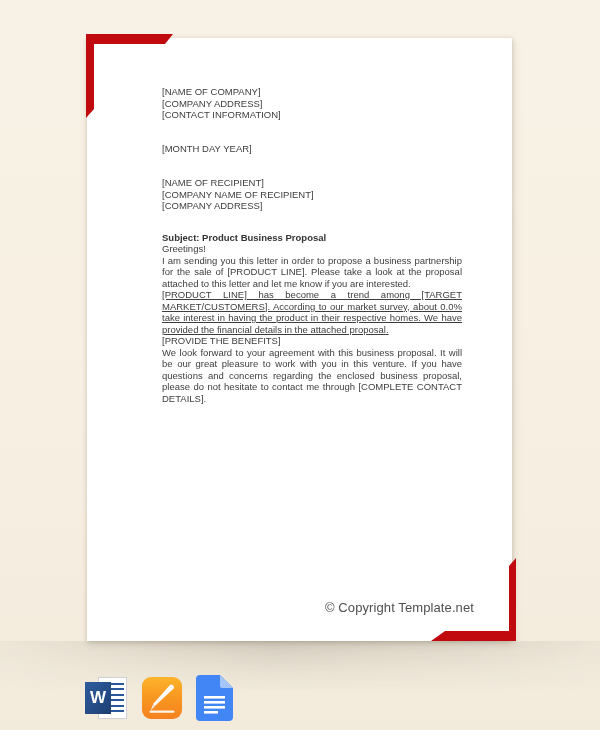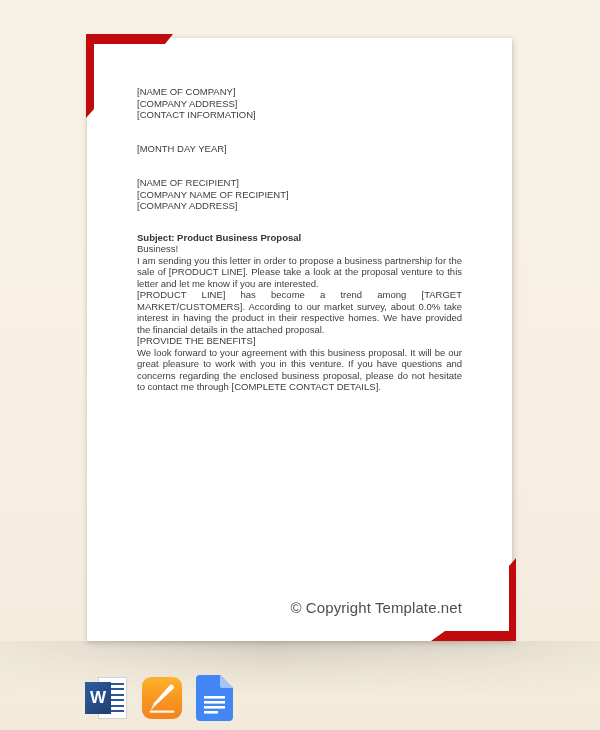--- a/index.html
+++ b/index.html
@@ -28,40 +28,40 @@
     box-shadow: 0 1px 4px rgba(90,80,60,0.25), 2px 3px 8px rgba(90,80,60,0.12);
   }
   .corner-svg { position: absolute; display: block; }
   .corner-tl { left: 85px; top: 33px; }
   .corner-br { left: 428px; top: 555px; }
 
   .letter-body {
     position: absolute; left: 0; top: 0;
     width: 425px; height: 603px;
     box-sizing: border-box;
-    padding: 48px 50px 0 50px;
+    padding: 48px 50px 0 75px;
     font-size: 9.5px; line-height: 11.5px;
     color: #3d3d3d;
     -webkit-font-smoothing: antialiased;
   }
   .letter-body p { margin: 0; }
   .blk-sender    { margin-bottom: 22px; }
   .blk-date      { margin-bottom: 23px; }
   .blk-recipient { margin-bottom: 20px; }
   .blk-subject   { margin-bottom: 27px; font-weight: bold; color: #333; }
   .blk-salutation{ margin-bottom: 23px; }
   .blk-greeting  { margin-bottom: 10px; }
   .para-justify  { text-align: justify; }
   .blk-intro     { margin-bottom: 11px; }
-  .blk-market    { margin-bottom: 11px; }
+  .blk-market    { margin-bottom: 11px; text-decoration: underline; }
   .blk-lead      { margin-bottom: 13px; }
   .blk-benefits  { margin-bottom: 21px; }
   .copyright {
-    position: absolute; top: 564px; right: 50px;
-    font-size: 15px; color: #4f4f4f; letter-spacing: 0.1px;
+    position: absolute; top: 564px; right: 38px;
+    font-size: 13px; color: #4f4f4f; letter-spacing: 0.1px;
   }
 
   
   .icons-row { position: absolute; left: 85px; top: 674px; height: 48px; }
   .fmt-icon { position: absolute; top: 0; cursor: pointer; }
 
   
   .icon-word { left: 0; width: 44px; height: 46px; }
   .word-doc {
     position: absolute; left: 13px; top: 3px; width: 29px; height: 42px;
@@ -113,23 +113,23 @@
 
       <div class="blk-recipient">
         <p>[NAME OF RECIPIENT]</p>
         <p>[COMPANY NAME OF RECIPIENT]</p>
         <p>[COMPANY ADDRESS]</p>
       </div>
 
       <p class="blk-subject">Subject: Product Business Proposal</p>
 
 
-      <p class="blk-greeting">Business!</p>
+      <p class="blk-greeting">Greetings!</p>
 
-      <p class="blk-intro para-justify">I am sending you this letter in order to propose a business partnership for the sale of [PRODUCT LINE]. Please take a look at the proposal venture to this letter and let me know if you are interested.</p>
+      <p class="blk-intro para-justify">I am sending you this letter in order to propose a business partnership for the sale of [PRODUCT LINE]. Please take a look at the proposal attached to this letter and let me know if you are interested.</p>
 
       <p class="blk-market para-justify">[PRODUCT LINE] has become a trend among [TARGET MARKET/CUSTOMERS]. According to our market survey, about 0.0% take interest in having the product in their respective homes. We have provided the financial details in the attached proposal.</p>
 
 
       <p class="blk-benefits">[PROVIDE THE BENEFITS]</p>
 
       <p class="para-justify">We look forward to your agreement with this business proposal. It will be our great pleasure to work with you in this venture. If you have questions and concerns regarding the enclosed business proposal, please do not hesitate to contact me through [COMPLETE CONTACT DETAILS].</p>
 
       <div class="copyright">© Copyright Template.net</div>
     </div>

